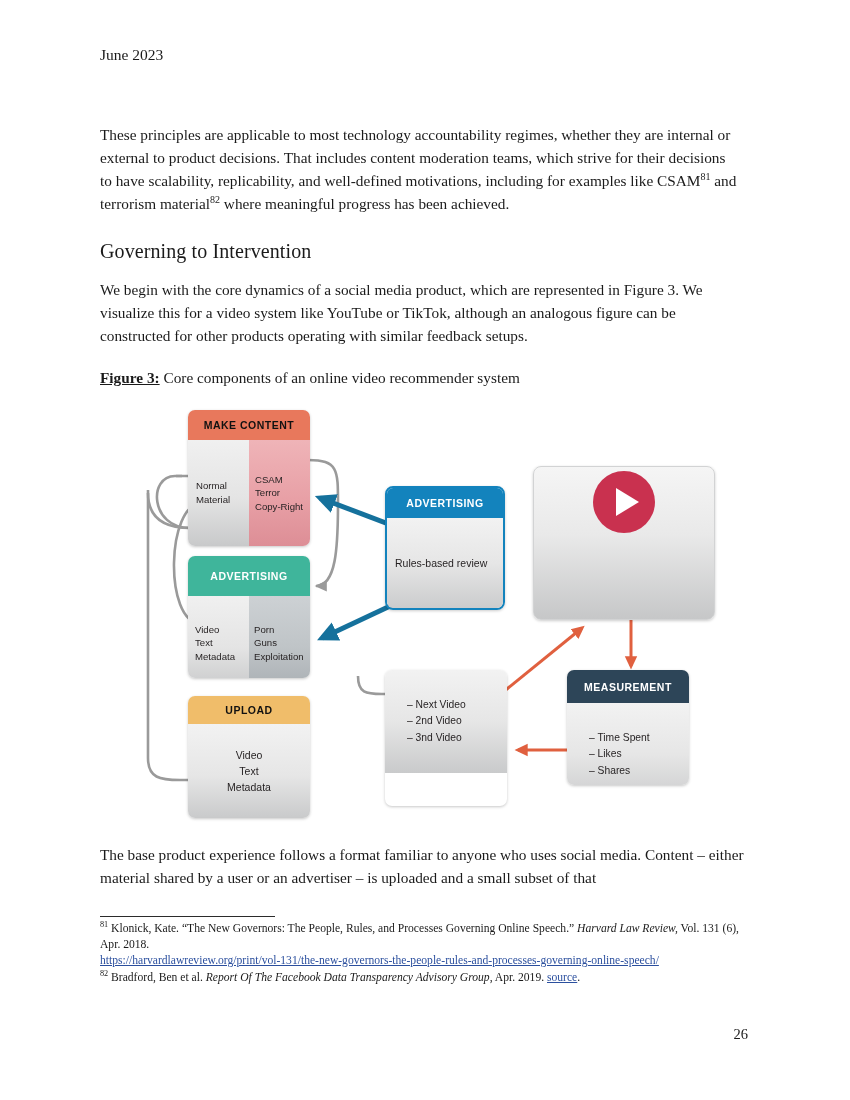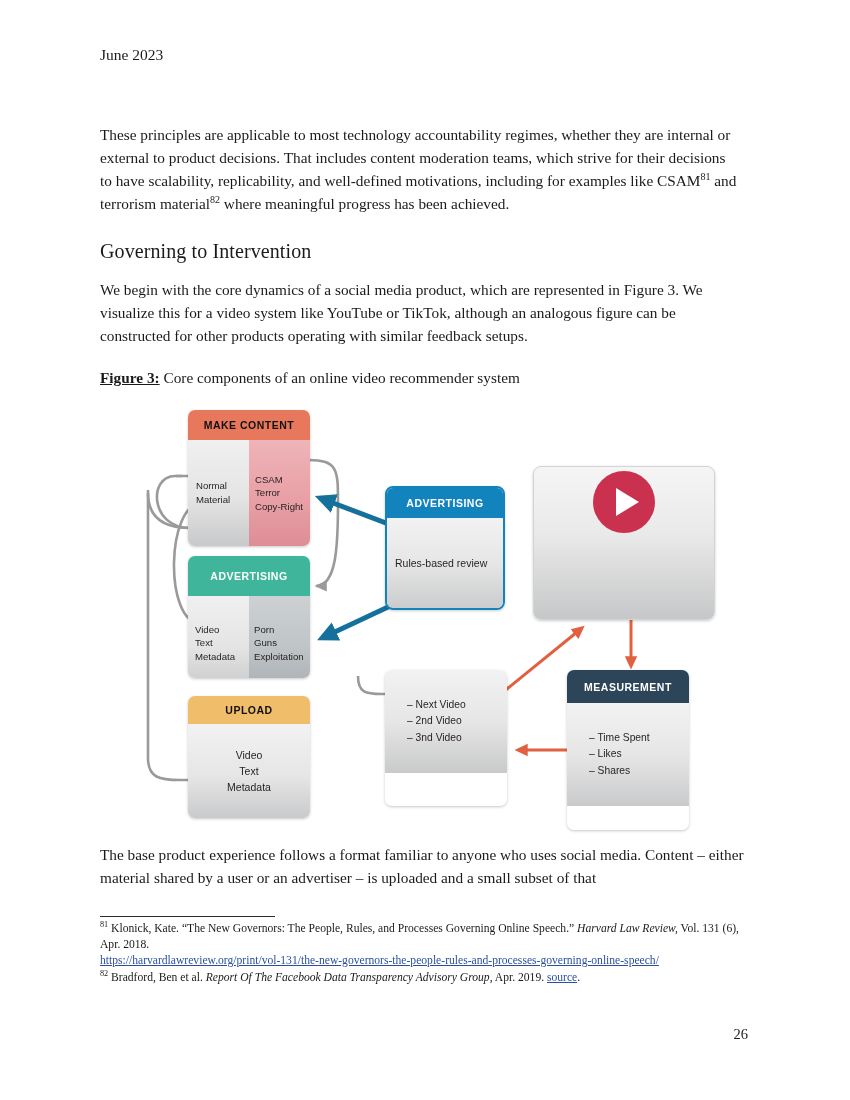--- a/index.html
+++ b/index.html
@@ -251,21 +251,21 @@
     <div class="nodebox" style="left:255px; top:272px; width:122px; height:136px; border-radius:7px; overflow:hidden;
                 box-shadow:0 1px 3px rgba(0,0,0,0.22);">
       <div class="nodebody" style="height:103px; background:linear-gradient(180deg,#f2f2f2 0%,#e6e6e6 50%,#c9cacb 100%);
                   display:flex; flex-direction:column; justify-content:center; padding-left:22px; font-size:10.3px; line-height:1.6;">
         <span>– Next Video</span>
         <span>– 2nd Video</span>
         <span>– 3nd Video</span>
       </div>
     </div>
 
-    <div class="nodebox" style="left:437px; top:272px; width:122px; height:160px; border-radius:7px; overflow:hidden;
+    <div class="nodebox" style="left:437px; top:272px; width:122px; height:115px; border-radius:7px; overflow:hidden;
                 box-shadow:0 1px 3px rgba(0,0,0,0.22);">
       <div class="nodehdr" style="height:33px; background:#2d4558; color:#fff;">
         <span>MEASUREMENT</span>
       </div>
       <div class="nodebody" style="height:103px; background:linear-gradient(180deg,#f2f2f2 0%,#e6e6e6 50%,#c9cacb 100%);
                   display:flex; flex-direction:column; justify-content:center; padding-left:22px; font-size:10.3px; line-height:1.6;">
         <span>– Time Spent</span>
         <span>– Likes</span>
         <span>– Shares</span>
       </div>

